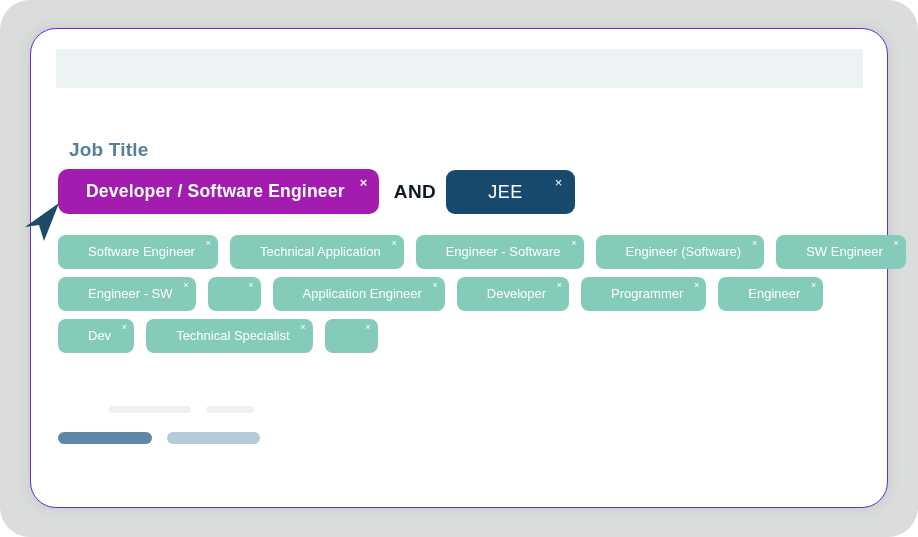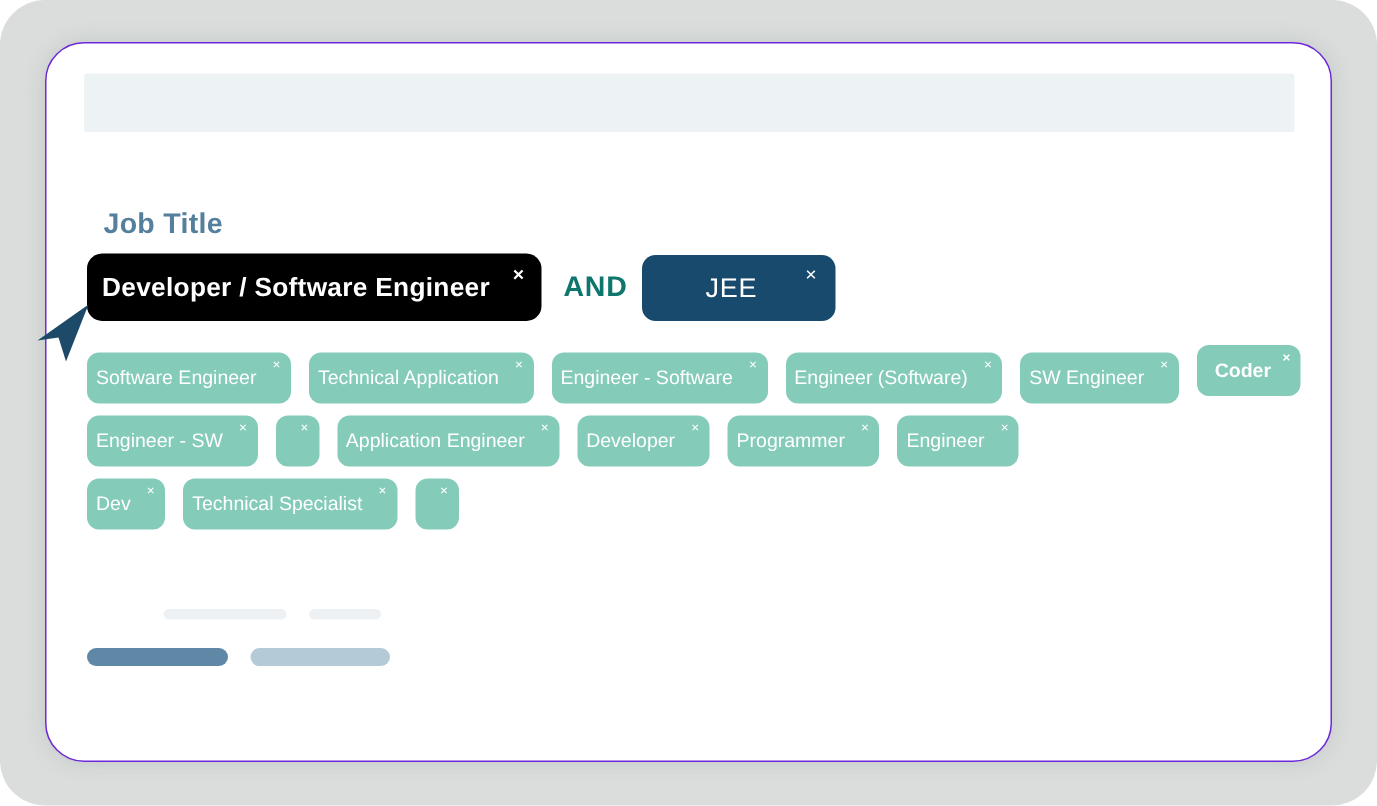--- a/index.html
+++ b/index.html
@@ -48,36 +48,36 @@
     align-items: center;
   }
   .chip { position: relative; }
   .chip .x {
     position: absolute;
     color: #ffffff;
     line-height: 1;
     cursor: pointer;
   }
   .chip-primary {
-    background: #000000;
+    background: #a21caf;
     color: #ffffff;
     height: 45px;
     line-height: 45px;
     border-radius: 10px;
     font-size: 17.5px;
     font-weight: 700;
-    padding: 0 34px 0 10px;
+    padding: 0 34px 0 28px;
     letter-spacing: 0.2px;
   }
   .chip-primary .x { top: 7px; right: 11px; font-size: 13px; }
   .and-label {
     margin: 0 10px 0 15px;
     font-size: 19px;
     font-weight: 700;
-    color: #0f766e;
+    color: #0f172a;
     letter-spacing: 0.5px;
   }
   .chip-secondary {
     background: #174a6d;
     color: #ffffff;
     height: 44px;
     line-height: 44px;
     border-radius: 9px;
     font-size: 18px;
     font-weight: 400;
@@ -104,21 +104,21 @@
     align-items: flex-start;
   }
   .chip-teal {
     background: #84cbb9;
     color: #ffffff;
     height: 34px;
     line-height: 34px;
     border-radius: 8px;
     font-size: 13px;
     font-weight: 400;
-    padding: 0 23px 0 6px;
+    padding: 0 23px 0 30px;
     white-space: nowrap;
   }
   .chip-teal .x { top: 4px; right: 7px; font-size: 9px; }
   
   .chip-row:first-child .chip-teal:last-child {
     top: -5px;
     padding: 0 20px 0 12px;
     font-weight: bold;
   }
   .skeleton-light-row {

